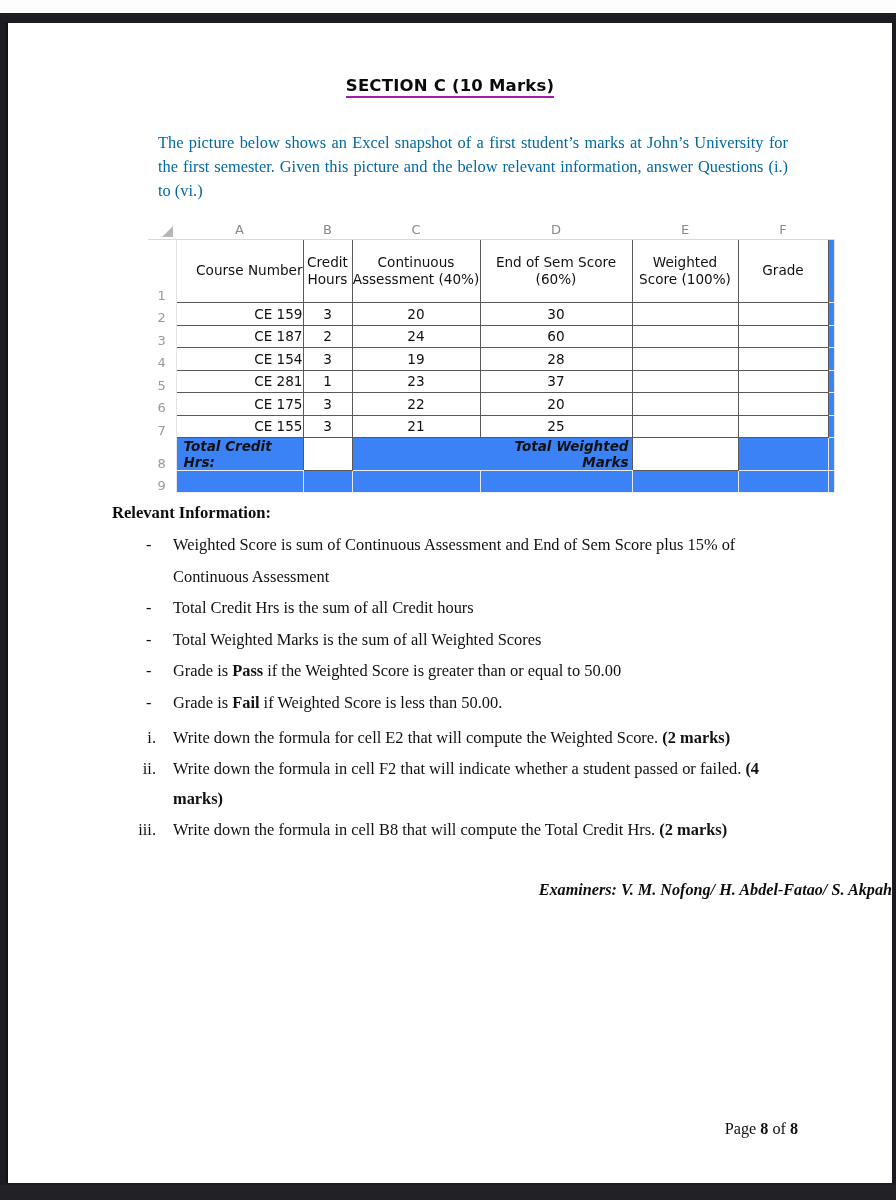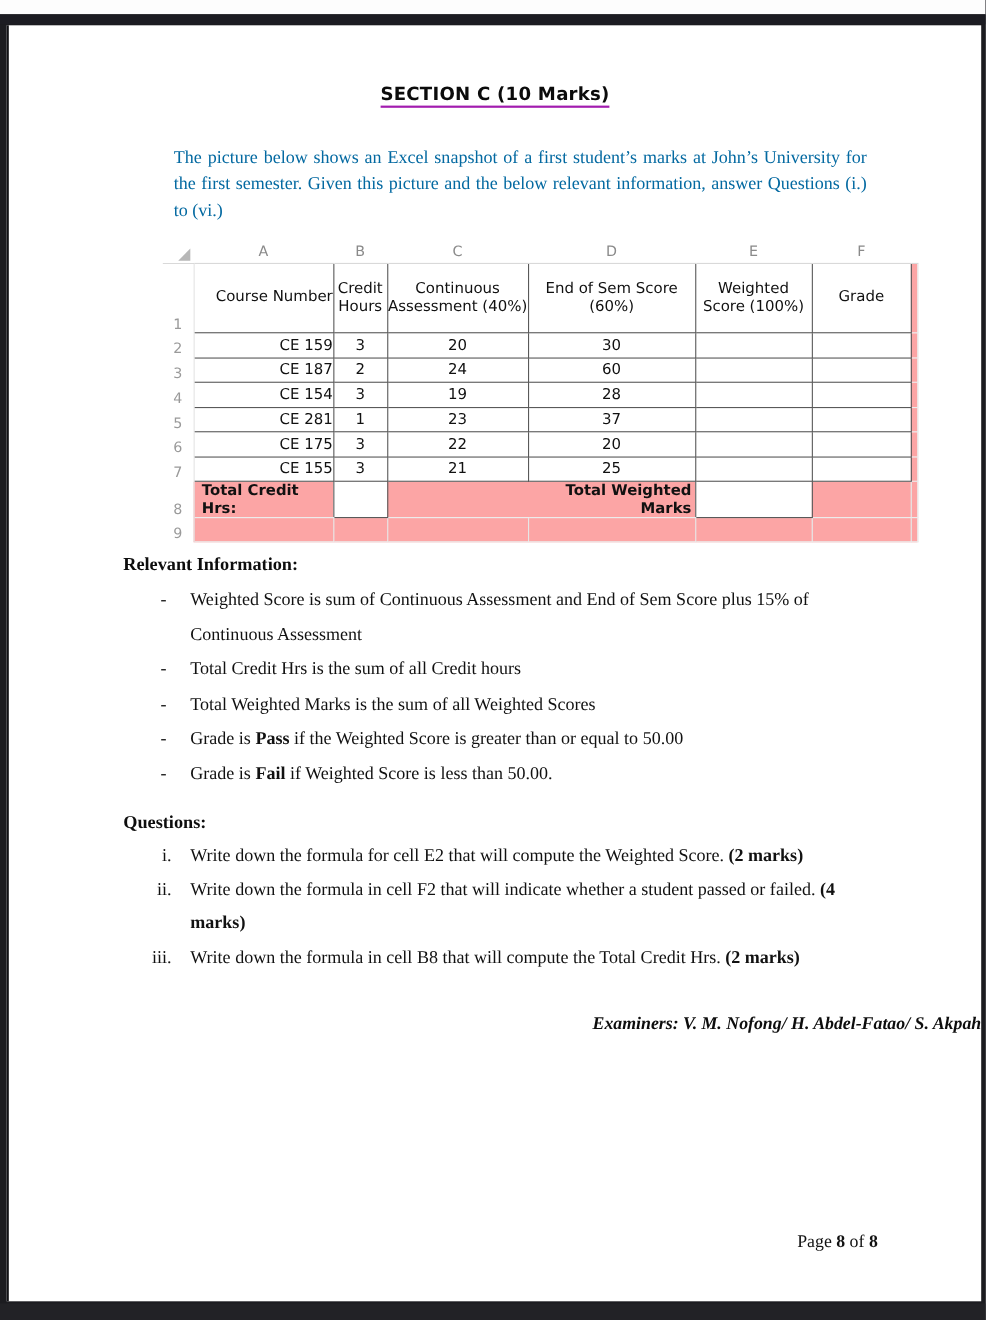--- a/index.html
+++ b/index.html
@@ -203,21 +203,22 @@
     vertical-align: bottom;
     padding-bottom: 2px;
   }
 
   
   .cell {
     border-right: 1px solid #e6e6e6;
     border-bottom: 1px solid #ececec;
     font-size: 13.5px;
     color: #111;
-    background: #fca5a5;
+    background: #3b82f6;
+    font-style: italic;
   }
   
   .bx {
     border: 1.6px solid #595959;
     font-weight: bold;
     font-size: 13.6px;
     color: #111;
     background: #ffffff;
   }
   .bx.c { text-align: center; }
@@ -413,21 +414,20 @@
     <li>
       <span class="dash">-</span>
       <span>Grade is </span><b>Pass</b><span> if the Weighted Score is greater than or equal to 50.00</span>
     </li>
     <li>
       <span class="dash">-</span>
       <span>Grade is </span><b>Fail</b><span> if Weighted Score is less than 50.00.</span>
     </li>
   </ul>
 
-  <p class="block-title questions">Questions:</p>
 
   <ol class="question-list">
     <li>
       <span class="rn">i.</span>
       <span>Write down the formula for cell E2 that will compute the Weighted Score. </span><b>(2 marks)</b>
     </li>
     <li>
       <span class="rn">ii.</span>
       <span>Write down the formula in cell F2 that will indicate whether a student passed or failed. </span><b>(4 marks)</b>
     </li>

